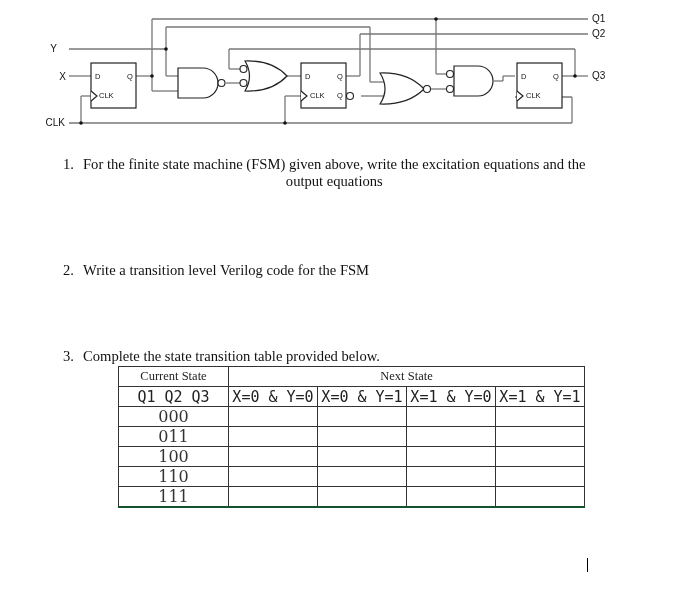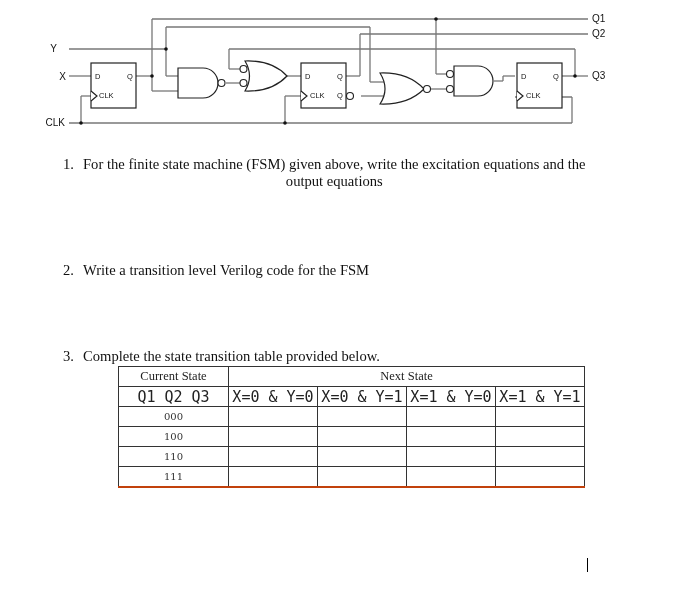--- a/index.html
+++ b/index.html
@@ -18,24 +18,24 @@
   .question .num { position:absolute; left:0; top:0; }
   .question .txt { position:absolute; left:20px; top:0;text-align:center; }
   #q1 { left:63px; top:156px; width:580px; }
   #q2 { left:63px; top:262px; width:580px; }
   #q3 { left:63px; top:348px; width:580px; }
 
   #state-table { position:absolute; left:118px; top:366px; border-collapse:collapse; font-size:12px; }
   #state-table td, #state-table th { border:1px solid #333; padding:0; text-align:center; font-weight:normal; height:19px; }
   #state-table .hdr-serif { font-family:Liberation Serif, serif; font-size:12.5px; color:#222; }
   #state-table .hdr-mono { font-family:"DejaVu Sans Mono", monospace; font-size:15px; color:#222; }
-  #state-table .state { font-family:"DejaVu Serif", serif; font-size:10px; color:#333; }
+  #state-table .state { font-family:"DejaVu Serif", serif; font-size:16px; color:#333; }
   #state-table col.c0 { width:110px; }
   #state-table col.cn { width:89px; }
-  #state-table tr.bottom td { border-bottom:2px solid #c2410c;margin-top:28px; }
+  #state-table tr.bottom td { border-bottom:2px solid #14532d;margin-top:28px; }
 
   #text-cursor { position:absolute; left:587px; top:558px; width:1px; height:14px; background:#000; }
 </style>
 </head>
 <body>
 
 <svg id="circuit" viewBox="0 0 674 135" xmlns="http://www.w3.org/2000/svg">
 
   <text class="sig" x="57" y="52" text-anchor="end">Y</text>
   <text class="sig" x="66" y="80" text-anchor="end">X</text>
@@ -195,20 +195,27 @@
     <th class="hdr-mono">X=1 &amp; Y=1</th>
   </tr>
   <tr>
     <td class="state">000</td>
     <td></td>
     <td></td>
     <td></td>
     <td></td>
   </tr>
   <tr>
+    <td class="state">011</td>
+    <td></td>
+    <td></td>
+    <td></td>
+    <td></td>
+  </tr>
+  <tr>
     <td class="state">100</td>
     <td></td>
     <td></td>
     <td></td>
     <td></td>
   </tr>
   <tr>
     <td class="state">110</td>
     <td></td>
     <td></td>

